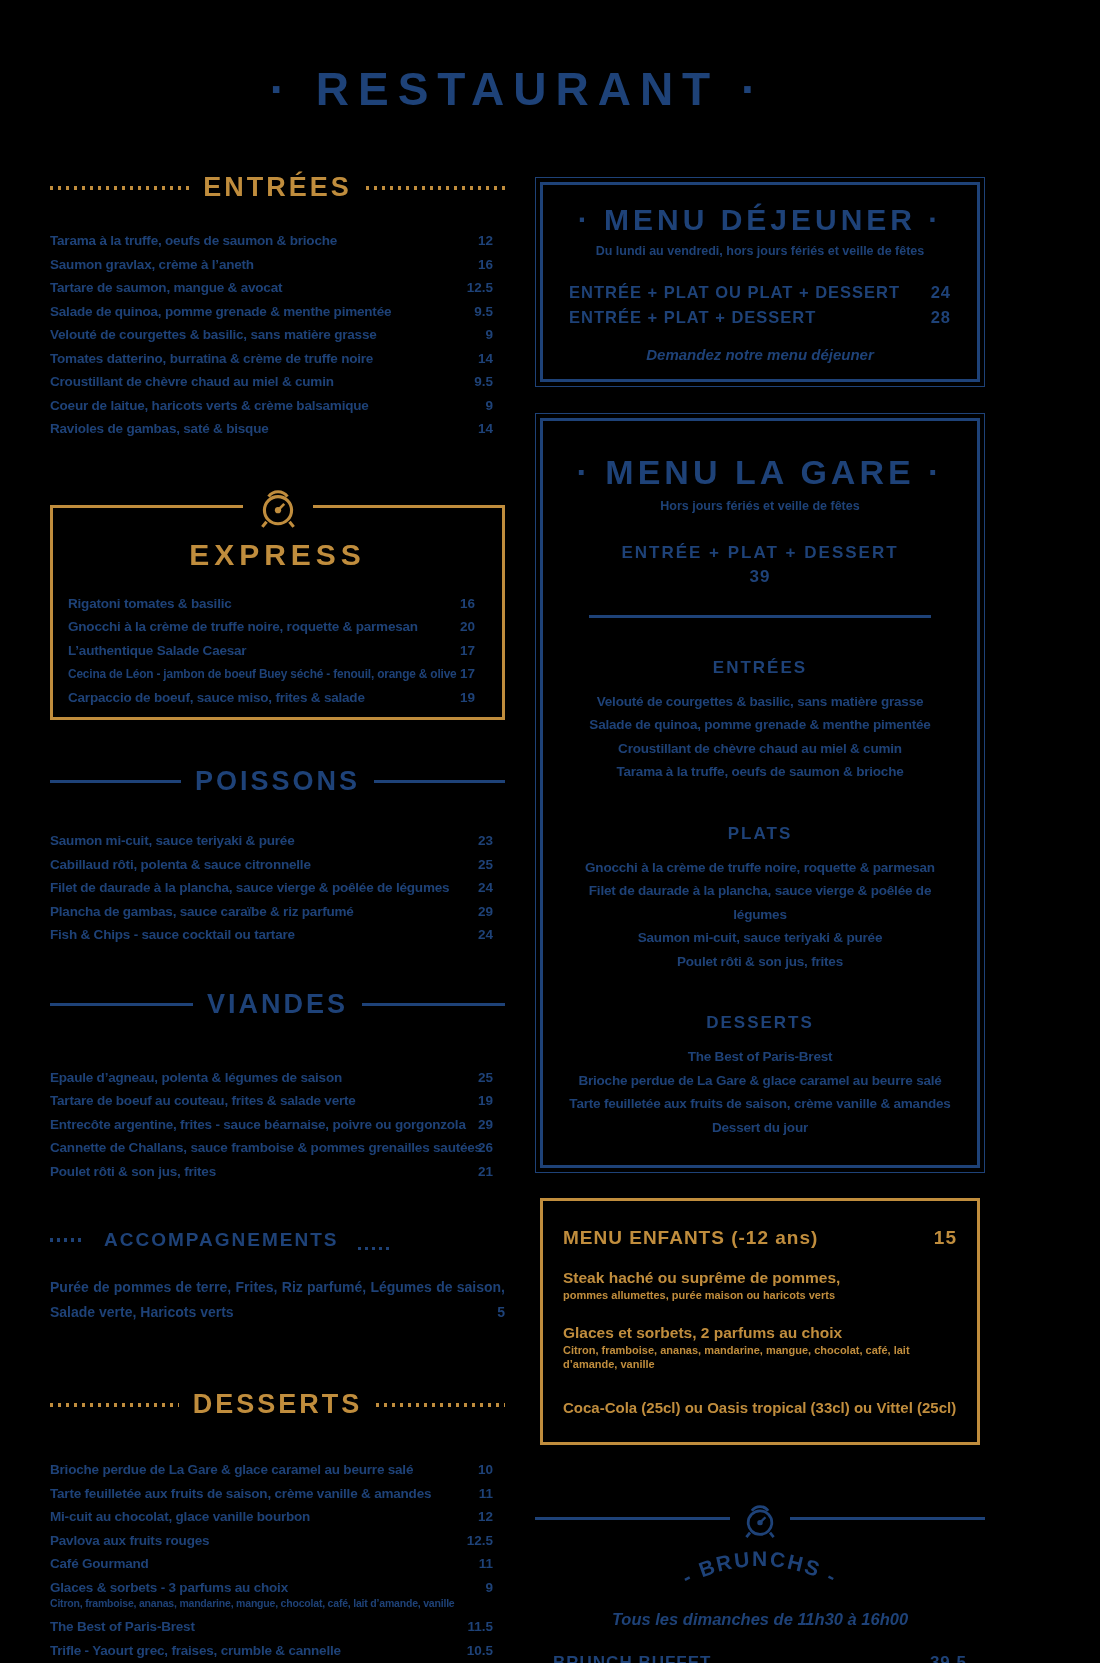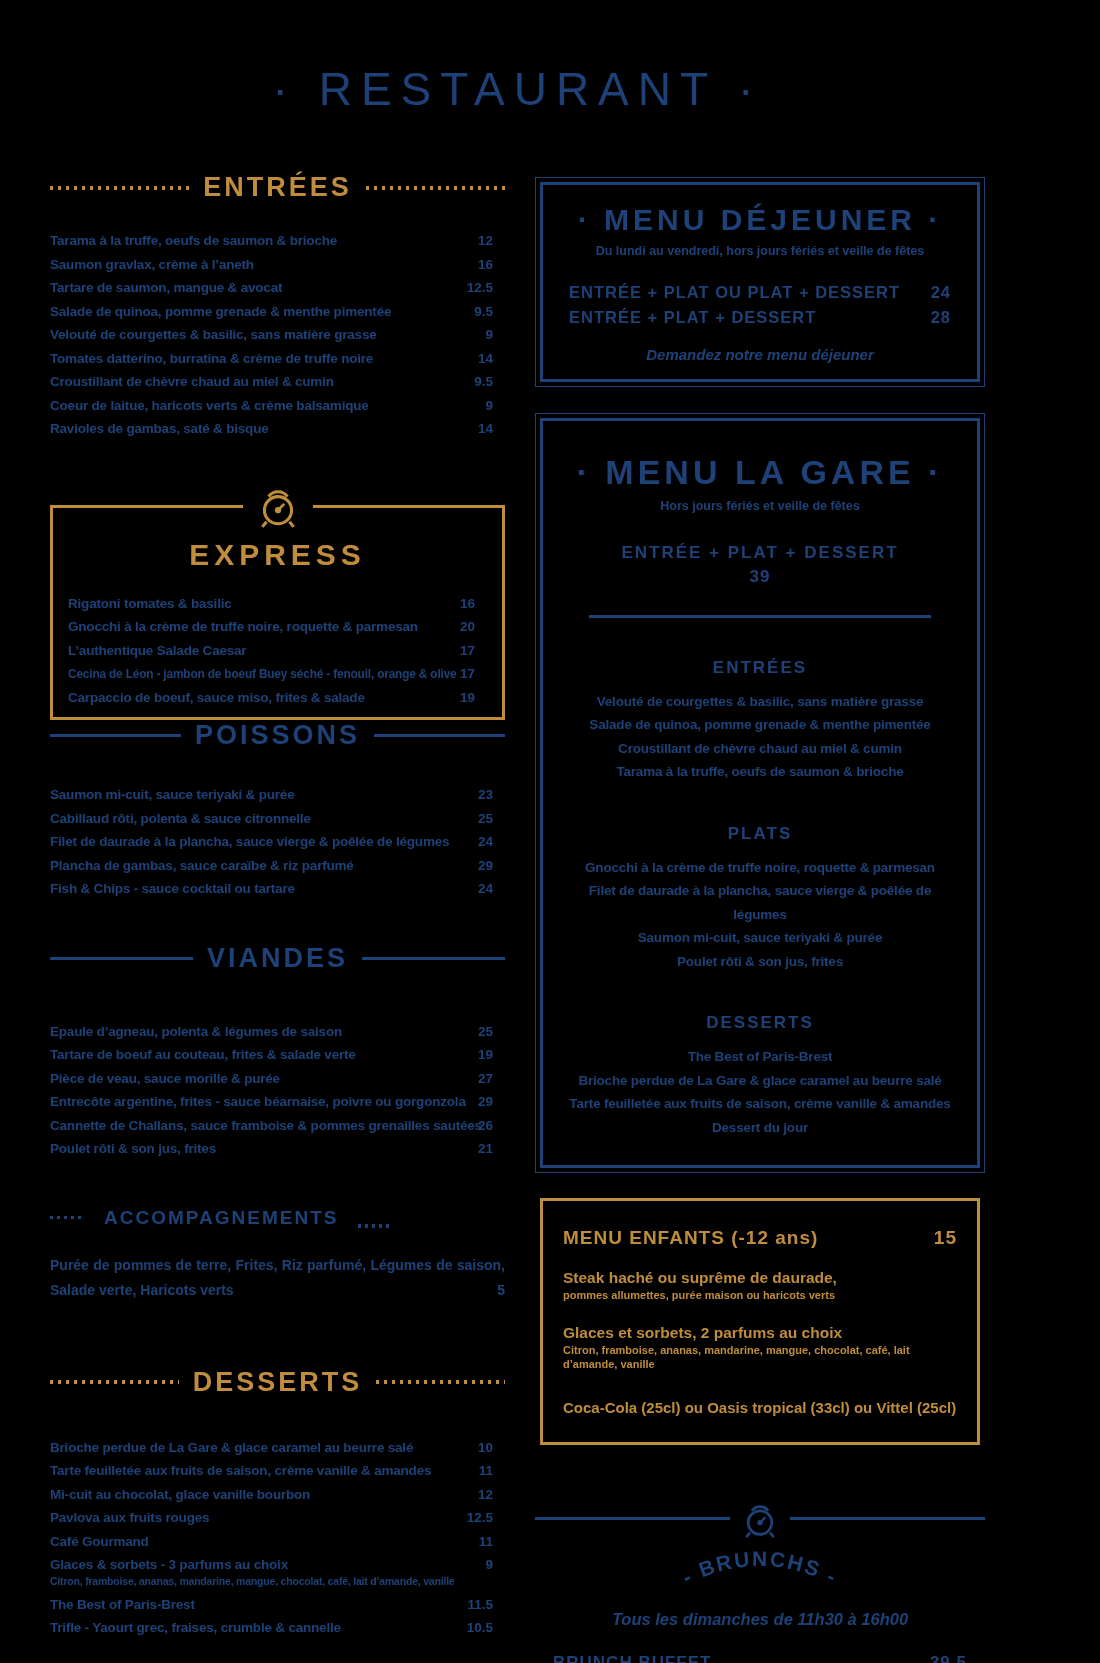--- a/index.html
+++ b/index.html
@@ -12,21 +12,21 @@
     width:1100px;height:1663px;
     background:#000;
     font-family:"Liberation Sans",sans-serif;
     color:var(--blue);
     overflow:hidden;
   }
   .content{width:935px;margin-left:50px;padding-top:62px;}
   
   .main-title{
     margin:0;text-align:center;
-    font-size:46px;font-weight:400;letter-spacing:9px;
+    font-size:46px;font-weight:700;letter-spacing:9px;
     color:var(--blue);
     font-family:"Liberation Sans",sans-serif;
   }
   
   .cols{display:flex;gap:30px;margin-top:56px;align-items:flex-start;}
   .col-left{width:455px;}
   .col-right{width:450px;}
   
   .hdr{display:flex;align-items:center;gap:14px;font-weight:700;}
   .hdr .hdr-text{white-space:nowrap;letter-spacing:3px;font-size:27px;}
@@ -136,21 +136,21 @@
       <div class="express-title">EXPRESS</div>
       <div class="items">
         <div class="row"><span class="nm">Rigatoni tomates &amp; basilic</span><span class="pr">16</span></div>
         <div class="row"><span class="nm">Gnocchi à la crème de truffe noire, roquette &amp; parmesan</span><span class="pr">20</span></div>
         <div class="row"><span class="nm">L’authentique Salade Caesar</span><span class="pr">17</span></div>
         <div class="row sq"><span class="nm">Cecina de Léon - jambon de boeuf Buey séché - fenouil, orange &amp; olive</span><span class="pr">17</span></div>
         <div class="row"><span class="nm">Carpaccio de boeuf, sauce miso, frites &amp; salade</span><span class="pr">19</span></div>
       </div>
     </section>
 
-    <section style="">
+    <section style="margin-top:46px;">
       <div class="hdr blue">
         <span class="line solid"></span>
         <span class="hdr-text">POISSONS</span>
         <span class="line solid"></span>
       </div>
       <div class="items" style="margin-top:32px;">
         <div class="row"><span class="nm">Saumon mi-cuit, sauce teriyaki &amp; purée</span><span class="pr">23</span></div>
         <div class="row"><span class="nm">Cabillaud rôti, polenta &amp; sauce citronnelle</span><span class="pr">25</span></div>
         <div class="row"><span class="nm">Filet de daurade à la plancha, sauce vierge &amp; poêlée de légumes</span><span class="pr">24</span></div>
         <div class="row"><span class="nm">Plancha de gambas, sauce caraïbe &amp; riz parfumé</span><span class="pr">29</span></div>
@@ -160,21 +160,20 @@
 
     <section style="margin-top:42px;">
       <div class="hdr blue">
         <span class="line solid"></span>
         <span class="hdr-text">VIANDES</span>
         <span class="line solid"></span>
       </div>
       <div class="items" style="margin-top:46px;text-decoration:underline;">
         <div class="row"><span class="nm">Epaule d’agneau, polenta &amp; légumes de saison</span><span class="pr">25</span></div>
         <div class="row"><span class="nm">Tartare de boeuf au couteau, frites &amp; salade verte</span><span class="pr">19</span></div>
-        <div class="row"><span class="nm">Pièce de veau, sauce morille &amp; purée</span><span class="pr">27</span></div>
         <div class="row"><span class="nm">Entrecôte argentine, frites - sauce béarnaise, poivre ou gorgonzola</span><span class="pr">29</span></div>
         <div class="row"><span class="nm">Cannette de Challans, sauce framboise &amp; pommes grenailles sautées</span><span class="pr">26</span></div>
         <div class="row"><span class="nm">Poulet rôti &amp; son jus, frites</span><span class="pr">21</span></div>
       </div>
     </section>
 
     <section class="accomp">
       <div class="hdr blue small">
         <span class="minidots"></span>
         <span class="hdr-text">ACCOMPAGNEMENTS</span>
@@ -255,21 +254,21 @@
           <div class="mlg-item">Dessert du jour</div>
         </div>
       </div>
     </section>
 
     <section class="gbox">
       <div class="enf-title-row">
         <span>MENU ENFANTS (-12 ans)</span>
         <span class="pr">15</span>
       </div>
-      <div class="enf-main">Steak haché ou suprême de daurade,</div>
+      <div class="enf-main">Steak haché ou suprême de pommes,</div>
       <div class="enf-note">pommes allumettes, purée maison ou haricots verts</div>
       <div class="enf-main mt">Glaces et sorbets, 2 parfums au choix</div>
       <div class="enf-note">Citron, framboise, ananas, mandarine, mangue, chocolat, café, lait d’amande, vanille</div>
       <div class="enf-drinks">Coca-Cola (25cl) ou Oasis tropical (33cl) ou Vittel (25cl)</div>
     </section>
 
     <section class="brunch">
       <div class="brunch-divider">
         <span class="clock-wrap">
           <svg class="clock" width="40" height="42" viewBox="0 0 44 46" aria-hidden="true">

